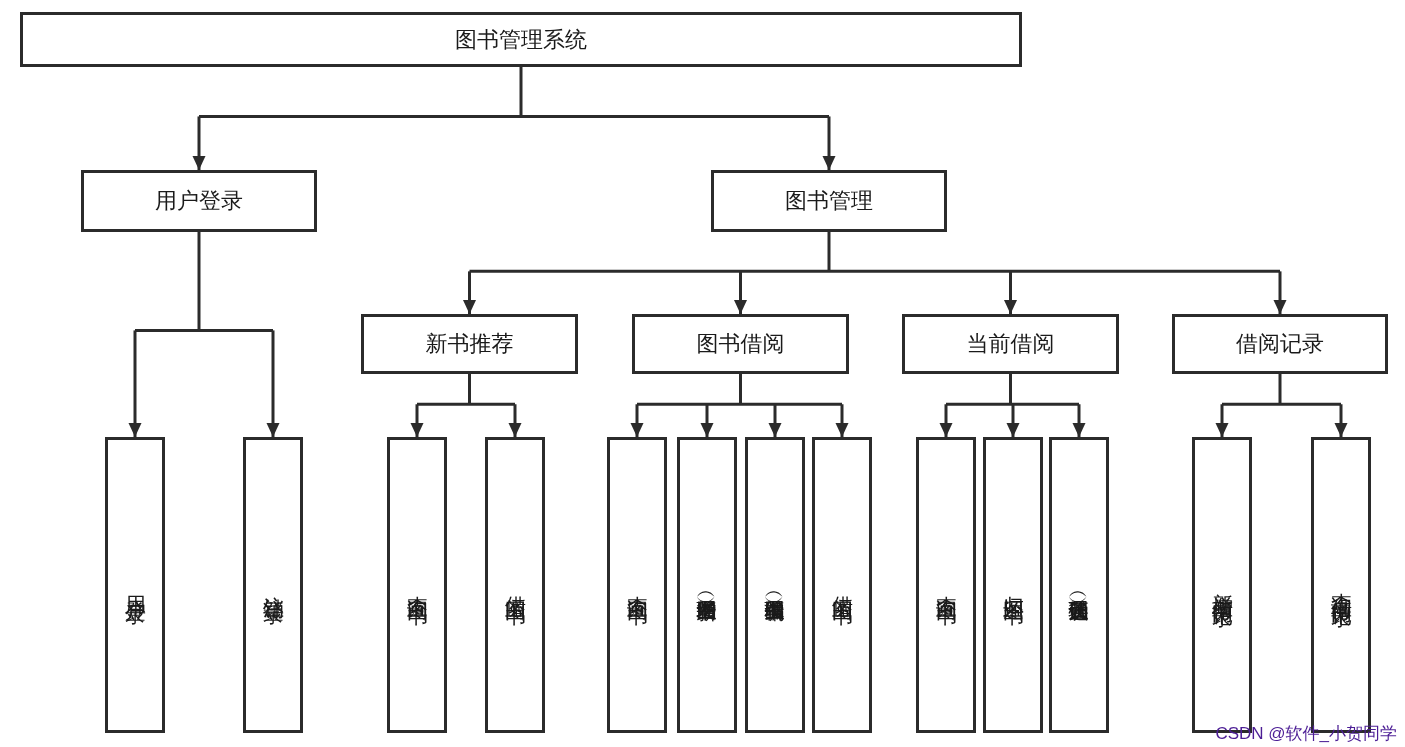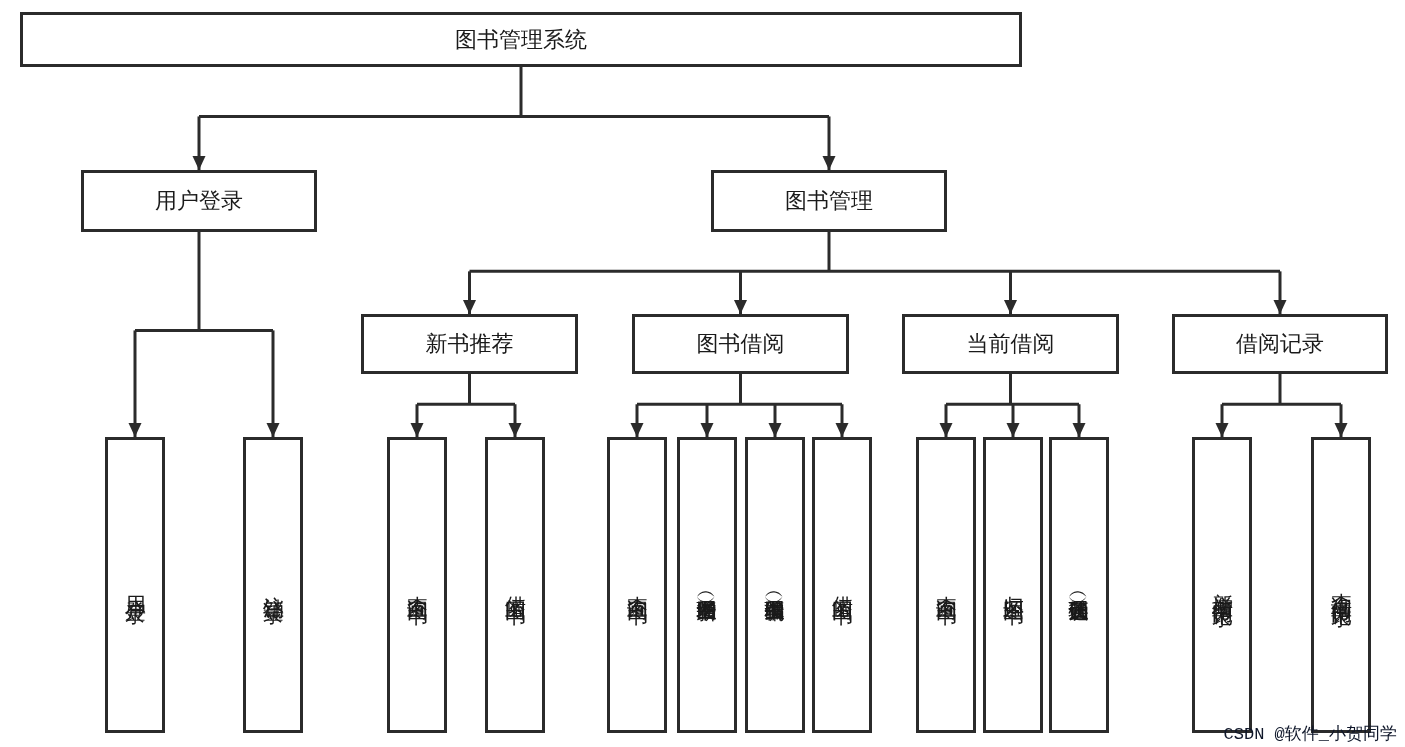--- a/index.html
+++ b/index.html
@@ -71,23 +71,23 @@
     text-align: center;
   }
   .vertical-label.tight {
     font-size: 20px;
     letter-spacing: 0px;
   }
   .watermark {
     position: absolute;
     right: 8px;
     bottom: 2px;
-    font-family: Liberation Mono, monospace;
+    font-family: Liberation Sans, sans-serif;
     font-size: 17px;
-    color: #0f172a;
+    color: #4c1d95;
     white-space: nowrap;
     pointer-events: none;
   }
 </style>
 </head>
 <body>
 
 <div id="diagram-root">
 
   <svg class="diagram-canvas" viewBox="0 0 1405 747">

